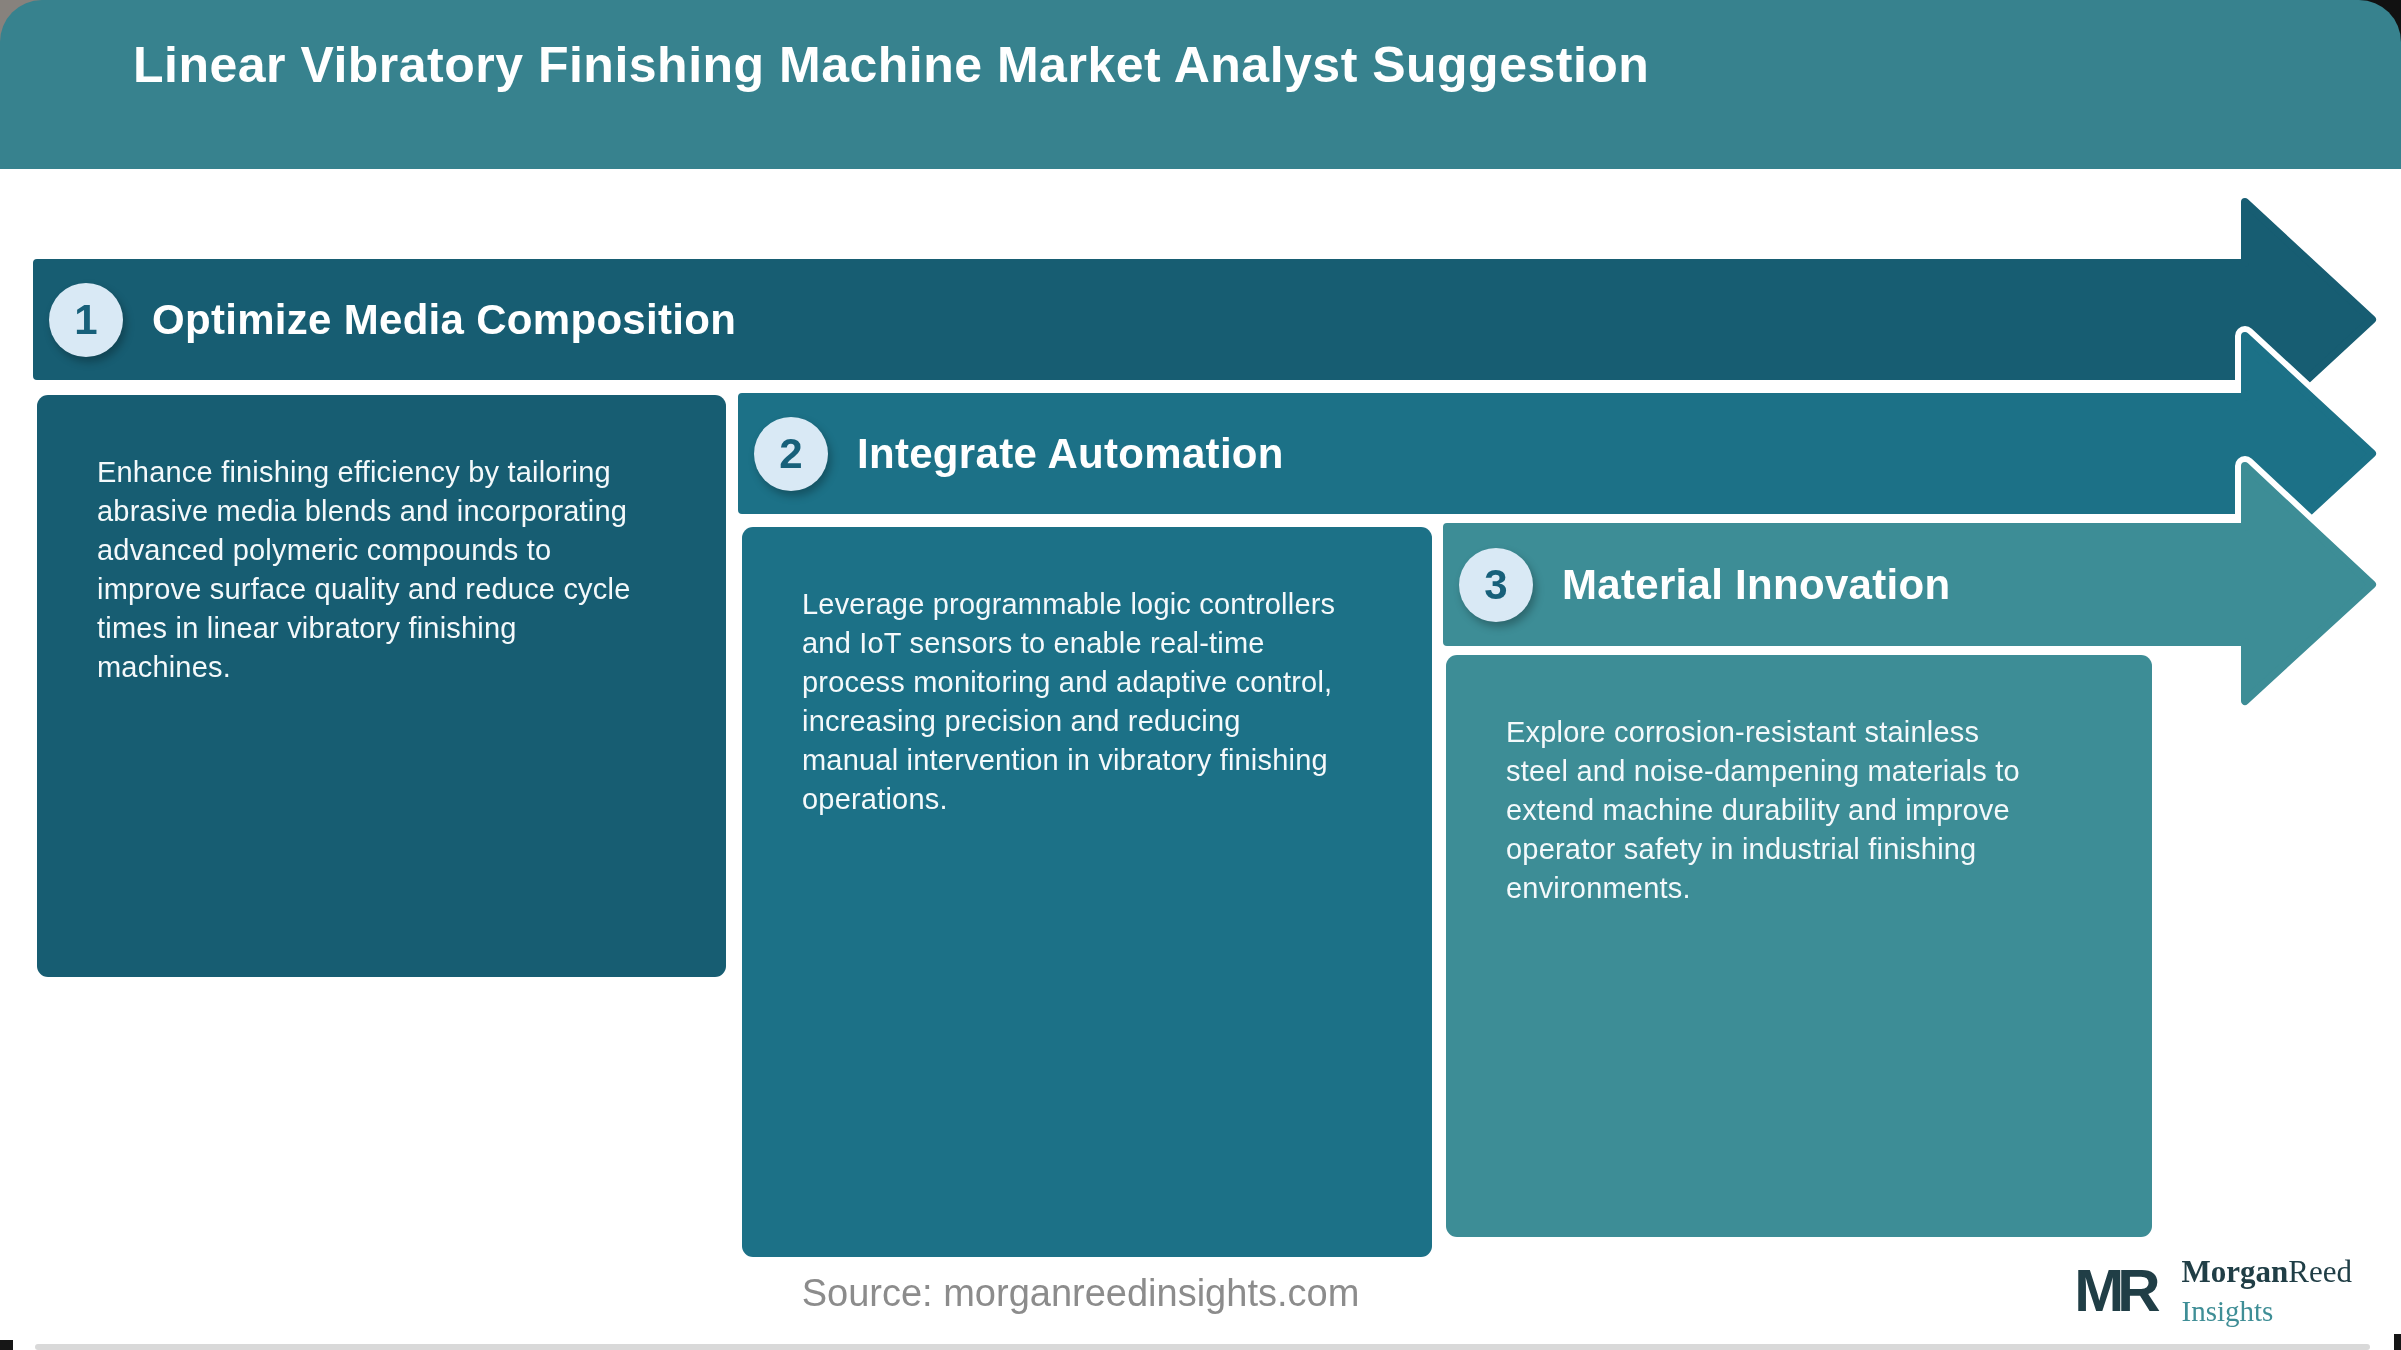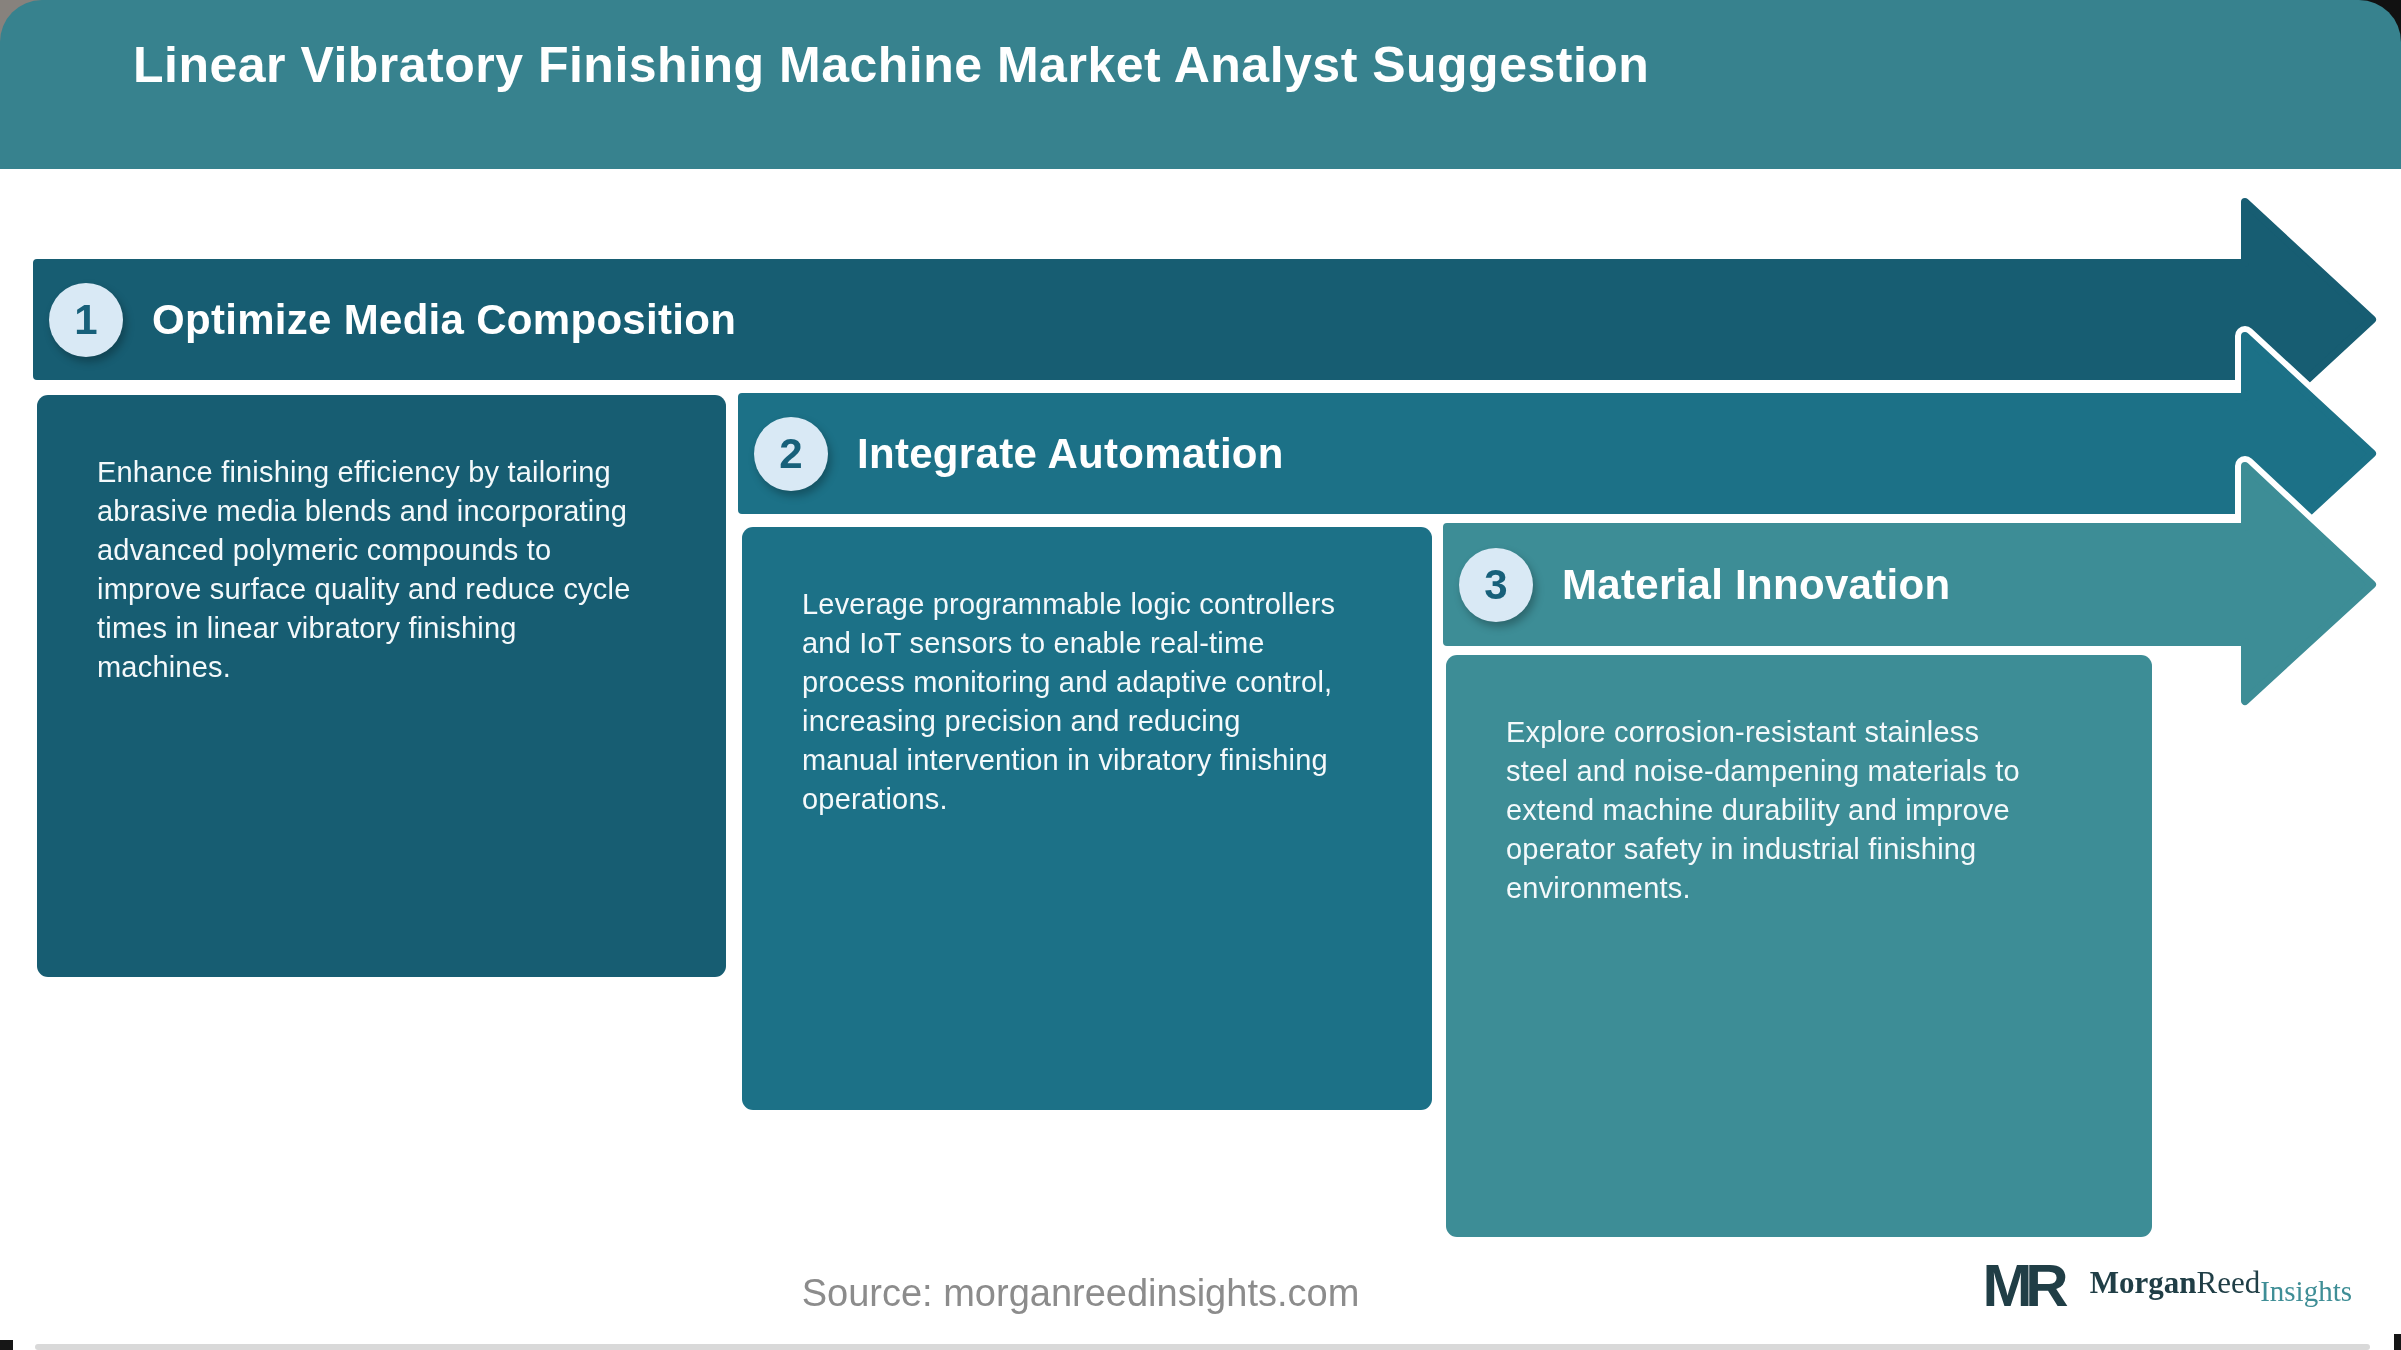--- a/index.html
+++ b/index.html
@@ -37,40 +37,40 @@
     box-shadow:3px 5px 9px rgba(0,0,0,0.28);
   }
   .banner-title{
     position:absolute;left:115px;top:50%;transform:translateY(-50%);
     font-size:42px;font-weight:700;color:#ffffff;white-space:nowrap;
     letter-spacing:0.3px;
   }
   
   .card{position:absolute;z-index:2;border-radius:11px;padding:58px 0 0 60px;box-sizing:border-box;}
   .card.s1{left:37px;top:395px;width:689px;height:582px;background:var(--step1);}
-  .card.s2{left:742px;top:527px;width:690px;height:583px;background:var(--step2);}
+  .card.s2{left:742px;top:527px;width:690px;height:730px;background:var(--step2);}
   .card.s3{left:1446px;top:655px;width:706px;height:582px;background:var(--step3);}
   .desc{
     max-width:535px;font-size:29px;line-height:39px;
     color:var(--body_text);letter-spacing:0.2px;
   }
   
   .source{
     position:absolute;left:0;right:240px;top:1272px;z-index:2;
     text-align:center;font-size:38px;color:var(--source_text);
   }
   .logo{
     position:absolute;right:49px;top:1256px;z-index:3;
     display:flex;align-items:center;gap:28px;
   }
   .monogram{
     font-size:60px;line-height:60px;font-weight:900;
     letter-spacing:-7px;color:var(--logo_dark);
   }
-  .logo-text{display:flex;flex-direction:row;line-height:1;}
+  .logo-text{display:flex;flex-direction:column;line-height:1;}
   .logo-name{font-family:"Liberation Serif",serif;font-size:31px;color:var(--logo_dark);}
   .logo-name .b{font-weight:700;}
   .logo-sub{font-family:"Liberation Serif",serif;font-size:29px;color:var(--logo_teal);margin-top:10px;}
   
   .bottom-bar{position:absolute;left:35px;right:31px;bottom:0;height:6px;background:var(--bottom_bar);border-radius:3px;z-index:4;}
   .nub-left{position:absolute;left:0;bottom:0;width:13px;height:10px;background:#161616;z-index:4;}
   .nub-right{position:absolute;right:0;bottom:0;width:7px;height:16px;background:#161616;z-index:4;}
 </style>
 </head>
 <body>

